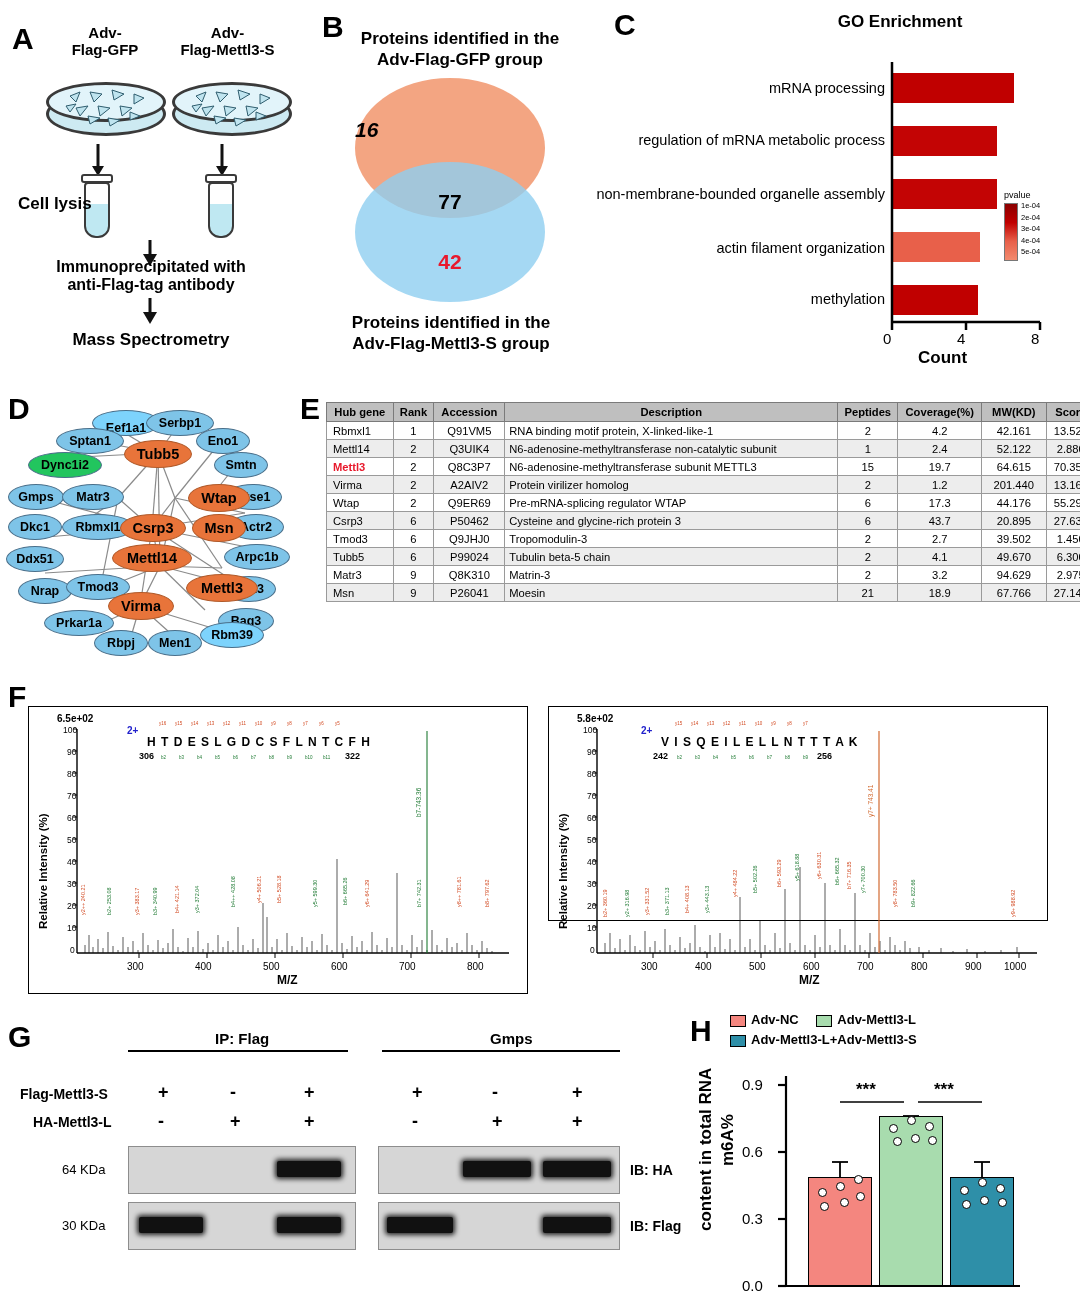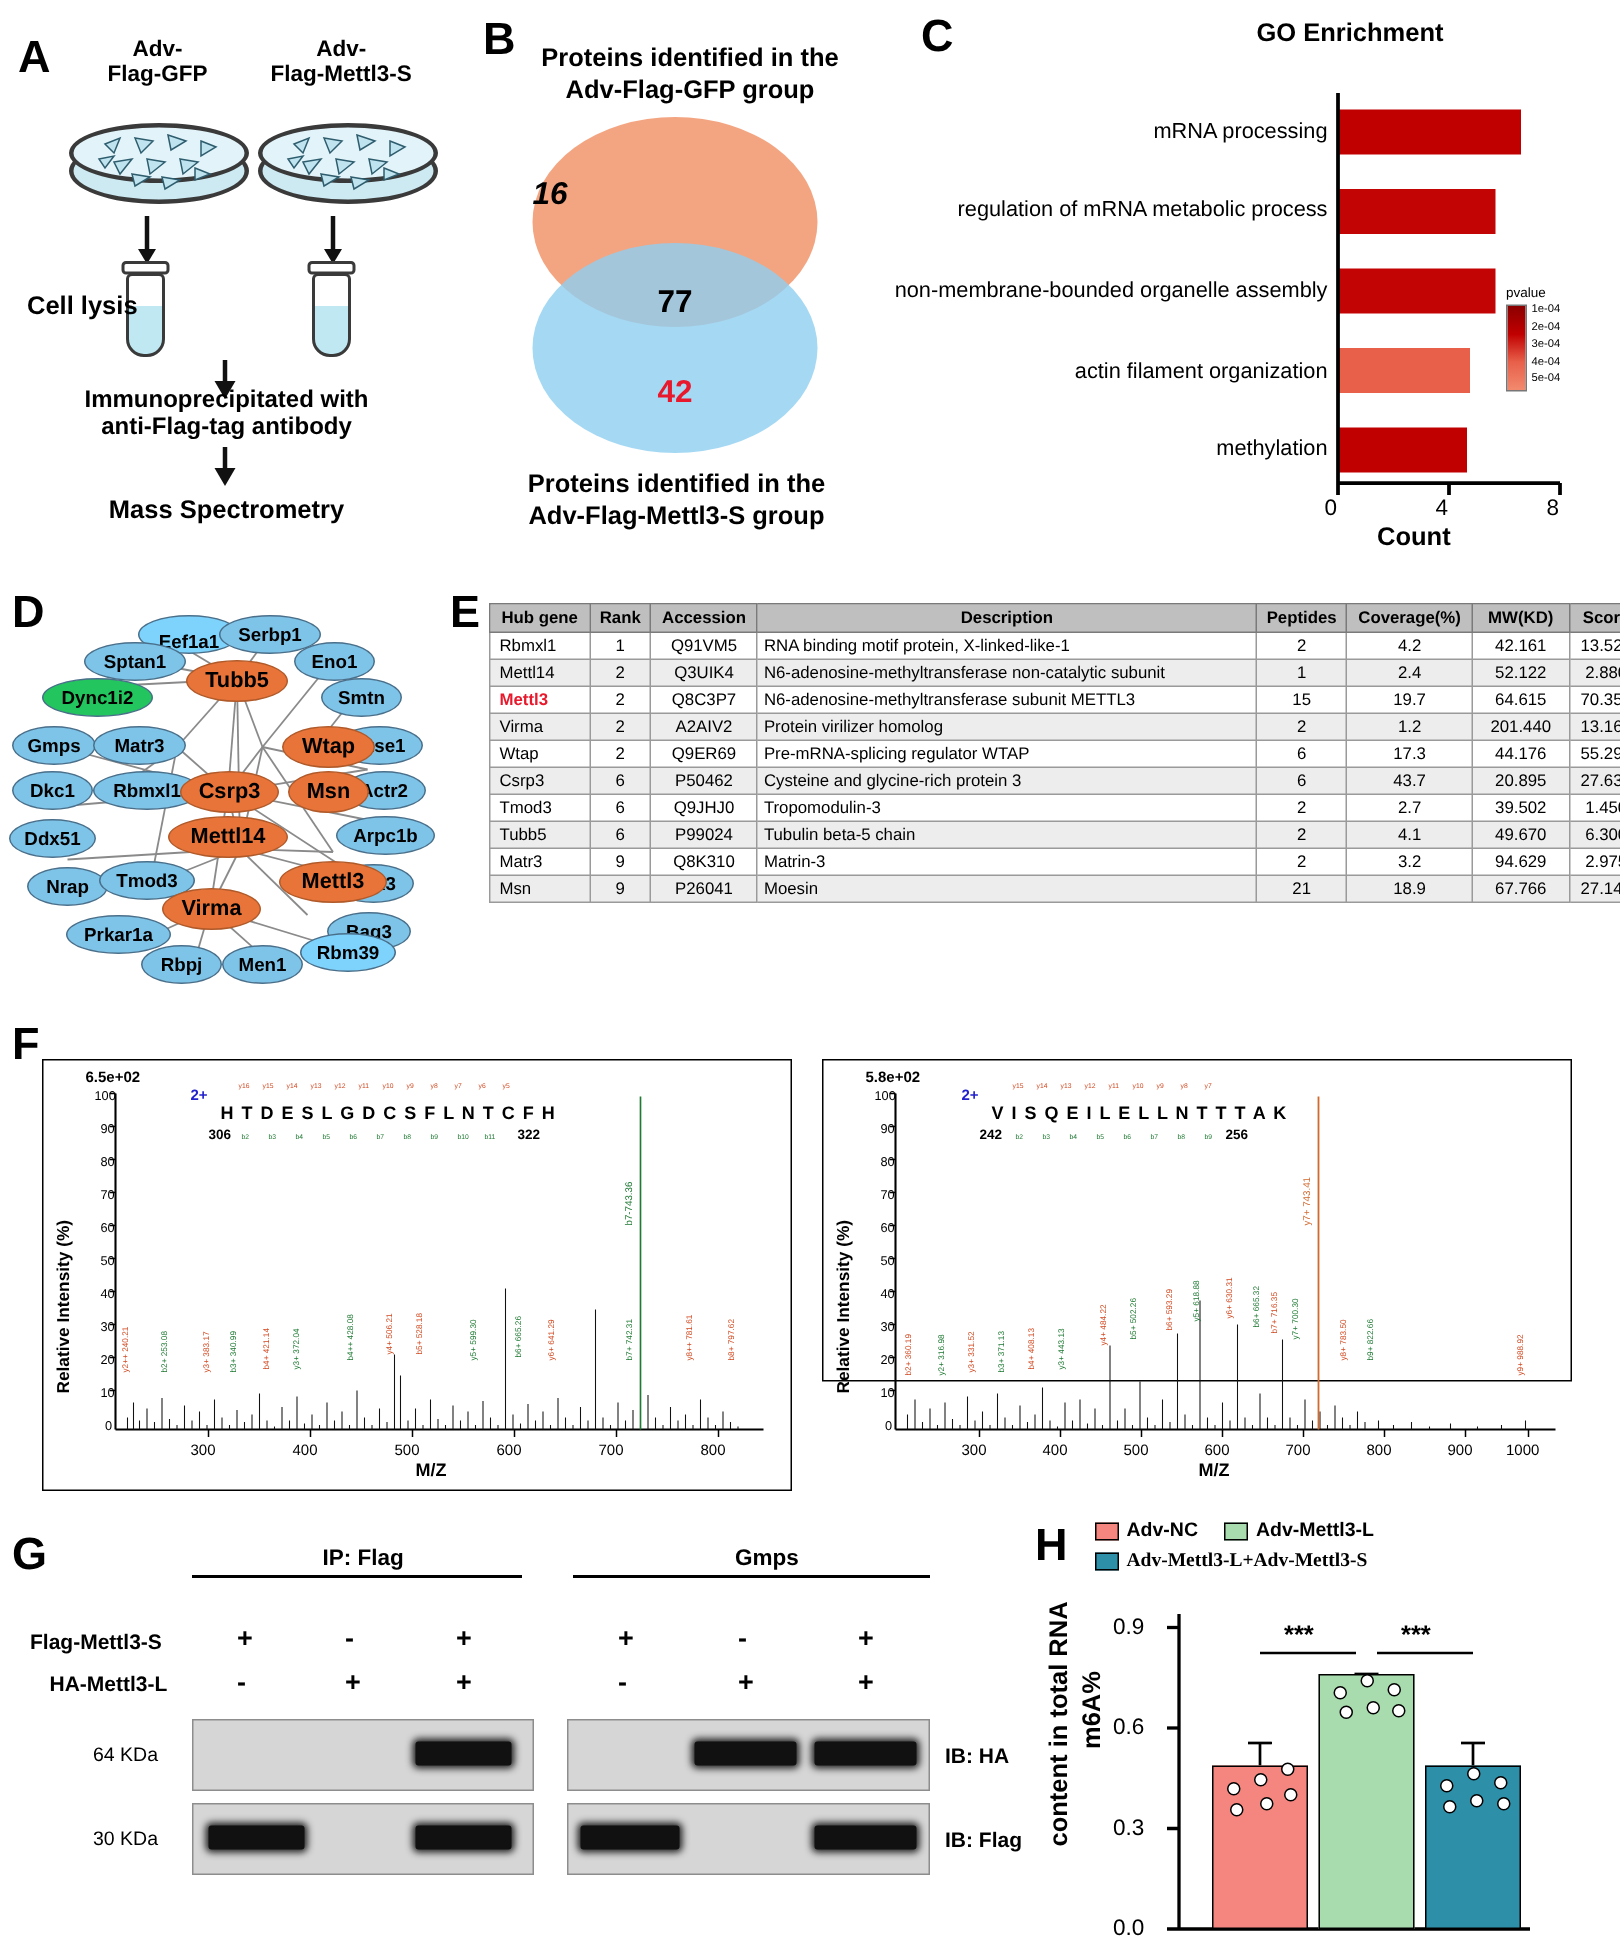--- a/index.html
+++ b/index.html
@@ -908,21 +908,21 @@
   <div class="g-text" style="left:630px;top:212px;font-size:14px;">IB: Flag</div>
 </div>
 
 <div id="panelH">
   <div class="panel-letter" style="left:0px; top:8px;">H</div>
 
   <div style="position:absolute;left:40px;top:6px;font-size:13px;font-weight:bold;">
     <span class="legend-chip" style="background:#f4867f;"></span><span>Adv-NC</span>
     <span class="legend-chip" style="background:#a8dcae;margin-left:14px;"></span><span>Adv-Mettl3-L</span>
   </div>
-  <div style="position:absolute;left:40px;top:26px;font-size:13px;font-weight:bold;font-family:Liberation Serif, serif;">
+  <div style="position:absolute;left:40px;top:26px;font-size:13px;font-weight:bold;">
     <span class="legend-chip" style="background:#2e8fa8;"></span><span>Adv-Mettl3-L+Adv-Mettl3-S</span>
   </div>
 
   <div style="position:absolute;left:6px;top:225px;transform:rotate(-90deg);transform-origin:left top;font-size:17px;font-weight:bold;white-space:nowrap;">content in total RNA</div>
   <div style="position:absolute;left:28px;top:160px;transform:rotate(-90deg);transform-origin:left top;font-size:17px;font-weight:bold;white-space:nowrap;">m6A%</div>
 
   <svg width="390" height="295" style="position:absolute;left:0;top:0;">
 
     <line x1="96" y1="70" x2="96" y2="280" stroke="#000" stroke-width="2.2"></line>
     <line x1="96" y1="280" x2="330" y2="280" stroke="#000" stroke-width="2.2"></line>

